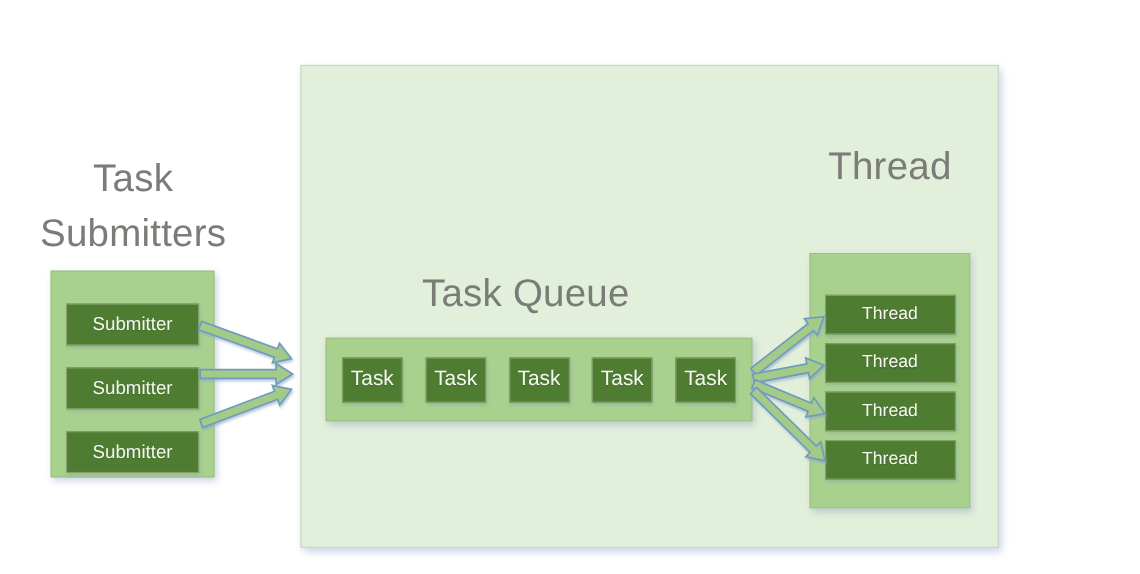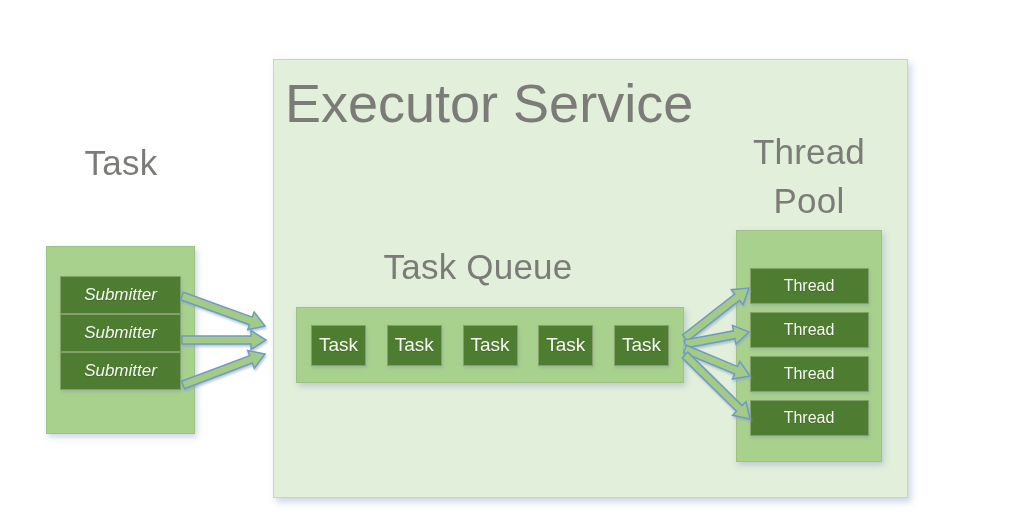--- a/index.html
+++ b/index.html
@@ -62,22 +62,21 @@
     box-shadow: 1px 2px 3px rgba(120, 140, 170, 0.35);
     text-shadow: 0 1px 1px rgba(0,0,0,0.15);
   }
 
   .submitters-group {
     left: 46px; top: 246px;
     width: 149px; height: 188px;
     display: flex; flex-direction: column;
     align-items: center;
     padding-top: 29px;
-    gap: 0;
-    font-style: italic;
+    gap: 20px;
   }
   .submitter-box { width: 121px; height: 38px; font-size: 17px; flex: none; }
 
   .queue-box {
     left: 296px; top: 307px;
     width: 388px; height: 76px;
     display: flex;
     align-items: center;
     justify-content: space-between;
     padding: 0 14px;
@@ -103,24 +102,24 @@
     z-index: 10;
   }
 </style>
 </head>
 <body>
 
 <div class="stage">
 
   <div class="panel-light" style="left:273px; top:59px; width:633px; height:437px;"></div>
 
-  <div class="exec-title">Executor Service</div>
 
   <div class="glabel" style="left:8px; top:138px; width:226px;">
     <div>Task</div>
+    <div>Submitters</div>
   </div>
 
   <div class="panel-mid submitters-group">
     <div class="box-dark submitter-box">
       <span>Submitter</span>
     </div>
     <div class="box-dark submitter-box">
       <span>Submitter</span>
     </div>
     <div class="box-dark submitter-box">
@@ -143,21 +142,20 @@
     <div class="box-dark task-box">
       <span>Task</span>
     </div>
     <div class="box-dark task-box">
       <span>Task</span>
     </div>
   </div>
 
   <div class="glabel" style="left:736px; top:127px; width:146px; line-height:49px;">
     <div>Thread</div>
-    <div>Pool</div>
   </div>
 
   <div class="panel-mid pool-box">
     <div class="box-dark thread-box">
       <span>Thread</span>
     </div>
     <div class="box-dark thread-box">
       <span>Thread</span>
     </div>
     <div class="box-dark thread-box">

